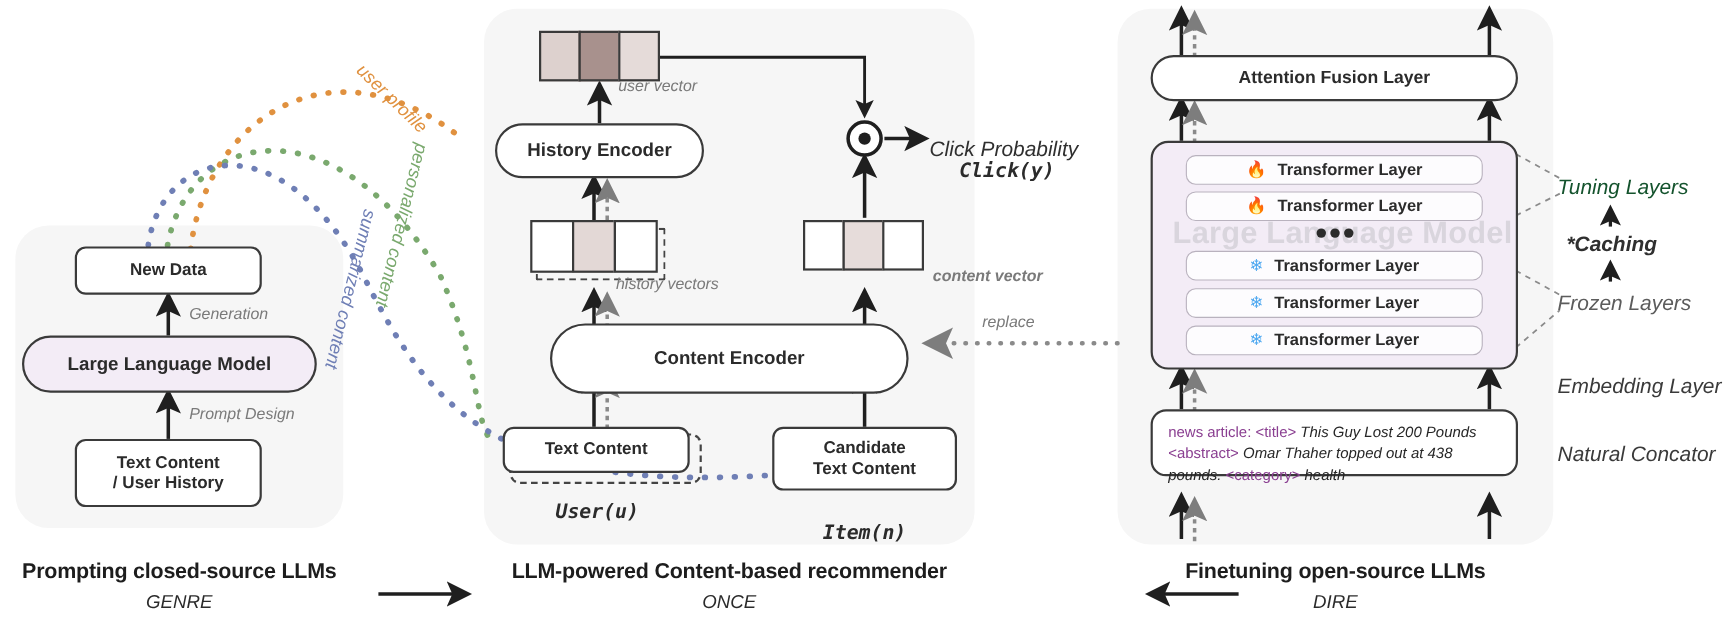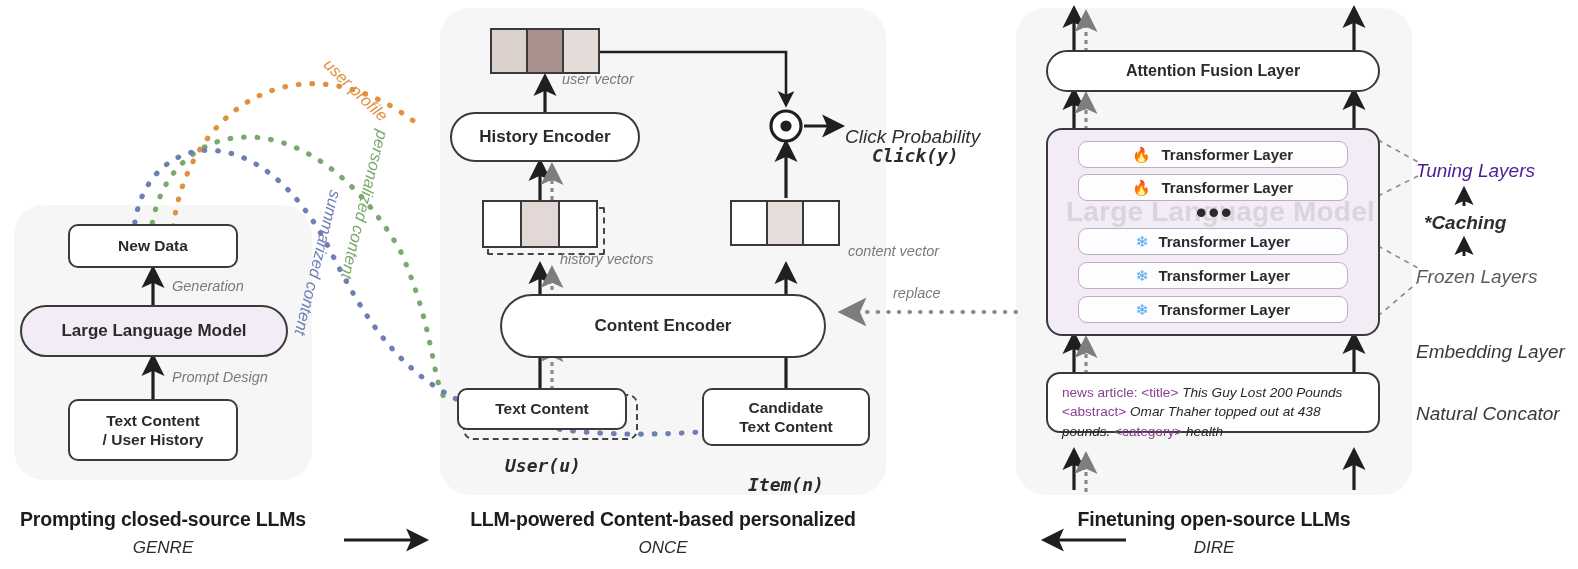--- a/index.html
+++ b/index.html
@@ -199,21 +199,21 @@
   <div class="box" style="left:702px;top:388px;width:168px;height:58px;flex-direction:column;">
     <span>Candidate</span>
     <span>Text Content</span>
   </div>
 
   <div class="vec" style="left:730px;top:200px;width:112px;height:46px;">
     <div class="cell" style="width:38px;height:46px;background:#ffffff;"></div>
     <div class="cell" style="width:38px;height:46px;background:#e6dcda;"></div>
     <div class="cell" style="width:38px;height:46px;background:#ffffff;"></div>
   </div>
-  <div class="lbl" style="left:848px;top:243px;">content vector</div>
+  <div class="lbl" style="left:848px;top:243px;font-weight:bold;">content vector</div>
 
   <div class="lbl big dark" style="left:845px;top:126px;">Click Probability</div>
   <div class="mono" style="left:872px;top:145px;">Click(y)</div>
 
   <div class="lbl" style="left:893px;top:285px;">replace</div>
 
   <div class="mono" style="left:505px;top:455px;">User(u)</div>
   <div class="mono" style="left:748px;top:455px;margin-top:19px;">Item(n)</div>
 
   <div class="box pill" style="left:1046px;top:50px;width:334px;height:42px;font-size:16px;">Attention Fusion Layer</div>
@@ -246,32 +246,32 @@
 
   <div class="news" style="left:1046px;top:372px;width:334px;height:61px;">
     <span class="tag">news article: &lt;title&gt;</span>
     <span>This Guy Lost 200 Pounds</span>
     <span class="tag">&lt;abstract&gt;</span>
     <span>Omar Thaher topped out at 438 pounds.</span>
     <span class="tag">&lt;category&gt;</span>
     <span>health</span>
   </div>
 
-  <div class="lbl big" style="left:1416px;top:160px;color:#4c1d95;">Tuning Layers</div>
+  <div class="lbl big" style="left:1416px;top:160px;color:#14532d;">Tuning Layers</div>
   <div class="lbl big dark" style="left:1424px;top:212px;font-weight:700;">*Caching</div>
   <div class="lbl big" style="left:1416px;top:266px;color:#5c5c5c;">Frozen Layers</div>
   <div class="lbl big" style="left:1416px;top:341px;color:#3a3a3a;">Embedding Layer</div>
   <div class="lbl big" style="left:1416px;top:403px;color:#3a3a3a;">Natural Concator</div>
 
   <div class="caption" style="left:14px;top:508px;width:298px;">
     <div class="c1">Prompting closed-source LLMs</div>
     <div class="c2">GENRE</div>
   </div>
   <div class="caption" style="left:440px;top:508px;width:446px;">
-    <div class="c1">LLM-powered Content-based personalized</div>
+    <div class="c1">LLM-powered Content-based recommender</div>
     <div class="c2">ONCE</div>
   </div>
   <div class="caption" style="left:1016px;top:508px;width:396px;">
     <div class="c1">Finetuning open-source LLMs</div>
     <div class="c2">DIRE</div>
   </div>
 
 </div>
 
 </body></html>

